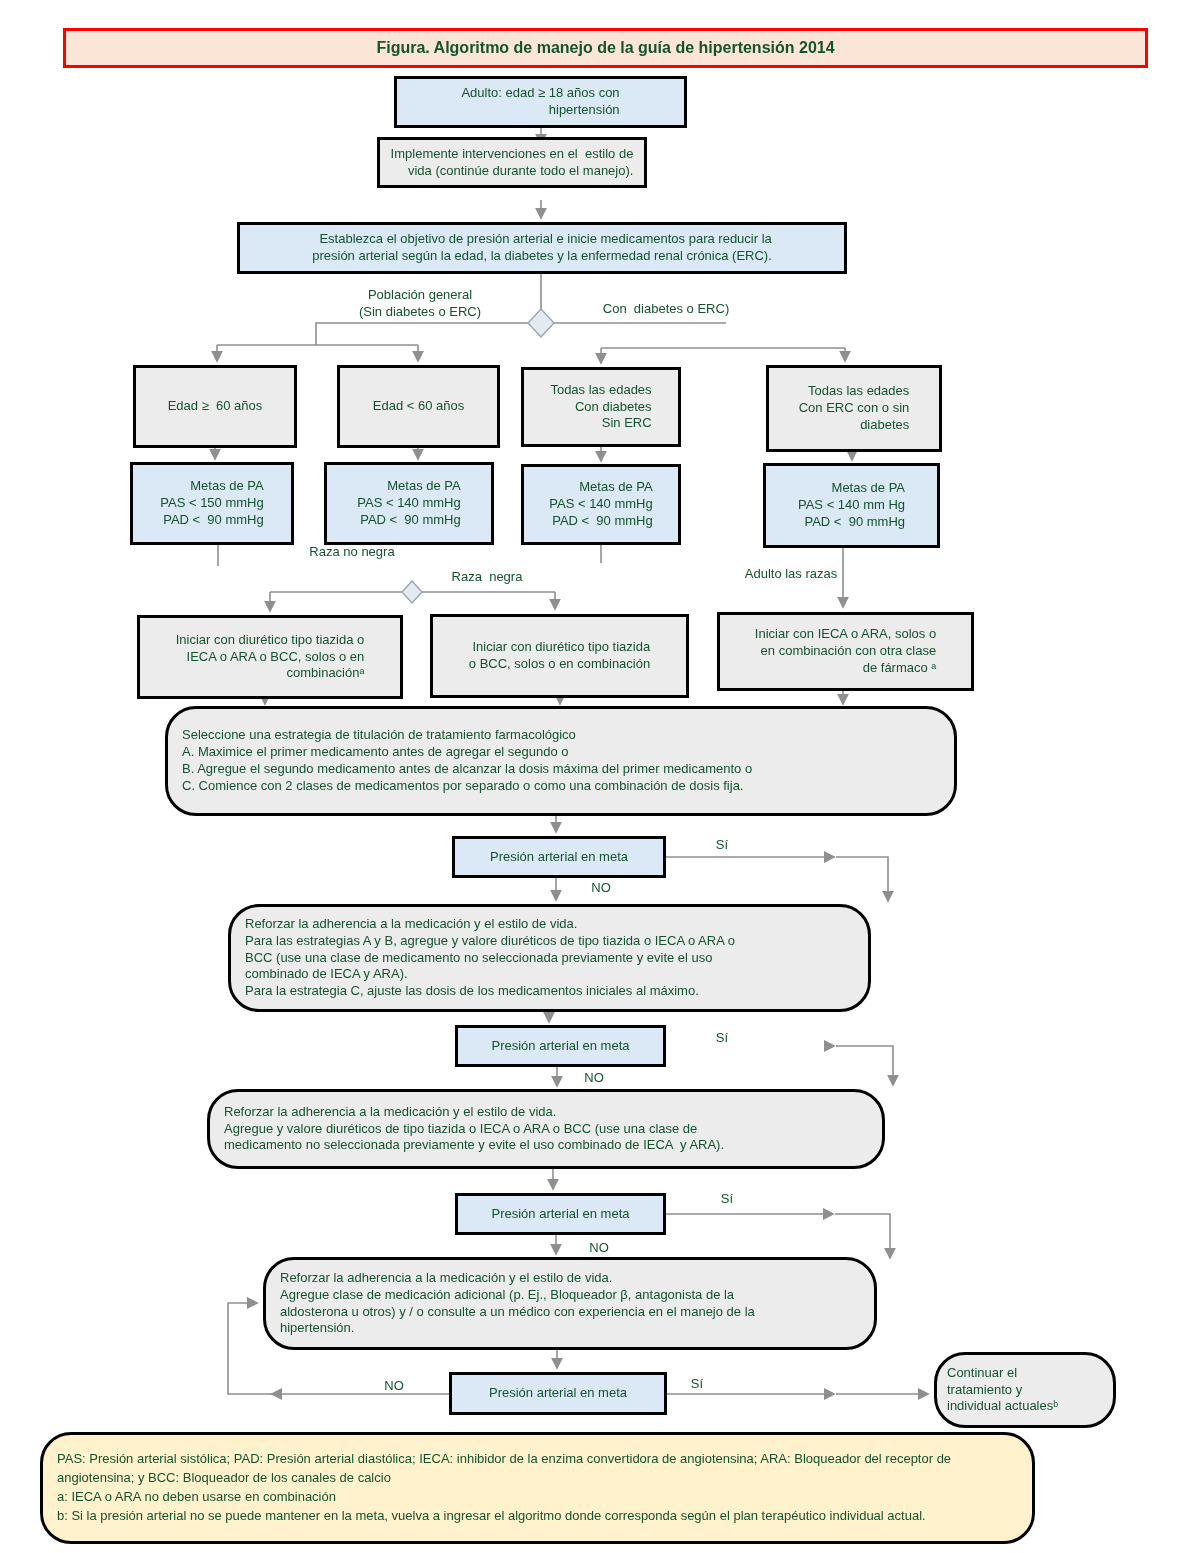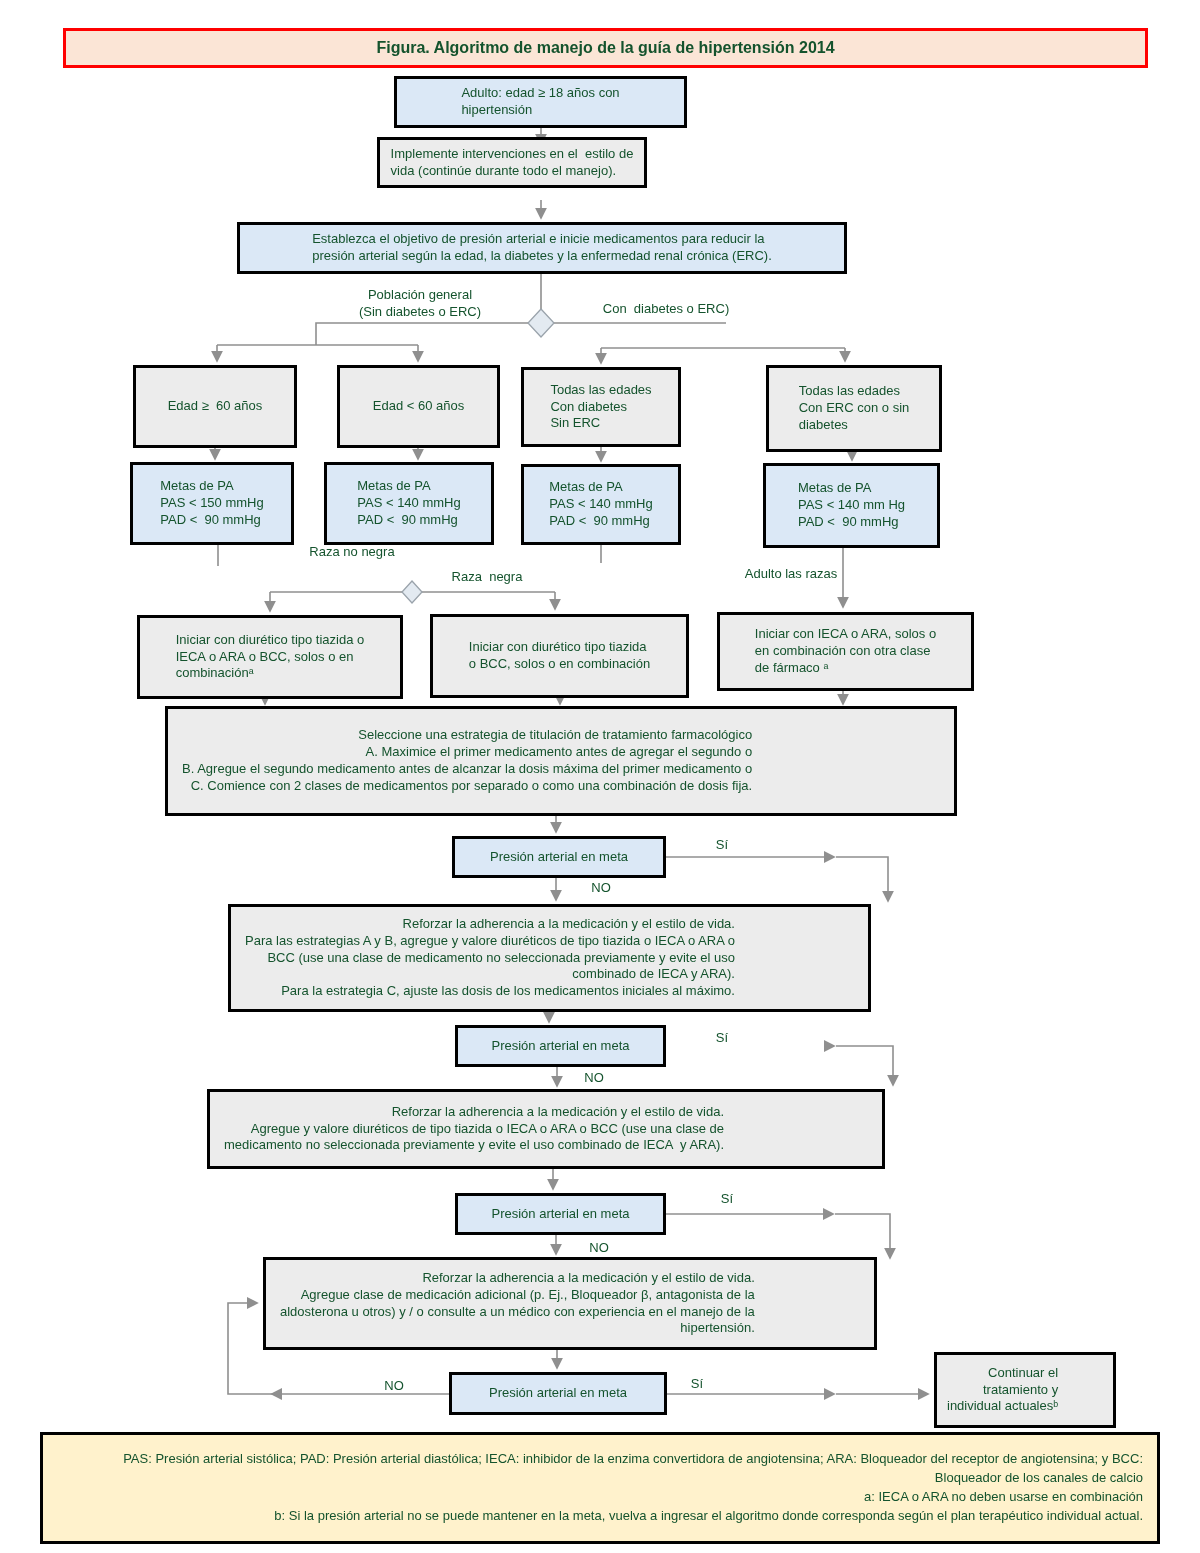--- a/index.html
+++ b/index.html
@@ -3,26 +3,26 @@
 <meta charset="utf-8">
 <style>
   html,body{margin:0;padding:0;background:#fff;}
   .stage{
     position:relative;width:1200px;height:1553px;background:#ffffff;
     font-family:"Liberation Sans",sans-serif;color:#14532d;overflow:hidden;
   }
   .box{
     position:absolute;box-sizing:border-box;border:3px solid #000;
     background:#ECECEC;display:flex;align-items:center;justify-content:center;
-    text-align:left;white-space:pre-wrap;font-size:13px;line-height:1.3;
+    text-align:right;white-space:pre-wrap;font-size:13px;line-height:1.3;
     padding:4px 8px;
   }
   .blue{background:#DBE8F6;}
   .yellow{background:#FFF2CC;}
-  .leftalign{justify-content:flex-start;text-align:right;}
+  .leftalign{justify-content:flex-start;text-align:left;border-radius:31px;}
   .title-box{
     position:absolute;box-sizing:border-box;border:3px solid #FF0000;background:#FBE5D6;
     display:flex;align-items:center;justify-content:center;
     font-size:16px;font-weight:bold;
   }
   .lbl{
     position:absolute;transform:translateX(-50%);font-size:13px;
     white-space:pre-wrap;text-align:center;line-height:1.3;
   }
   svg.wires{position:absolute;left:0;top:0;pointer-events:none;}
@@ -182,17 +182,17 @@
 hipertensión.</div>
 
   <div class="box blue" style="left:449px;top:1372px;width:218px;height:43px">Presión arterial en meta</div>
   <div class="lbl" style="left:697px;top:1376px">Sí</div>
   <div class="lbl" style="left:394px;top:1378px">NO</div>
 
   <div class="box leftalign" style="left:934px;top:1352px;width:182px;height:76px;padding:6px 10px">Continuar el
 tratamiento y
 individual actualesᵇ</div>
 
-  <div class="box yellow leftalign" style="left:40px;top:1432px;width:1120px;height:112px;padding:8px 14px;line-height:1.45">PAS: Presión arterial sistólica; PAD: Presión arterial diastólica; IECA: inhibidor de la enzima convertidora de angiotensina; ARA: Bloqueador del receptor de angiotensina; y BCC: Bloqueador de los canales de calcio
+  <div class="box yellow leftalign" style="left:40px;top:1432px;width:995px;height:112px;padding:8px 14px;line-height:1.45">PAS: Presión arterial sistólica; PAD: Presión arterial diastólica; IECA: inhibidor de la enzima convertidora de angiotensina; ARA: Bloqueador del receptor de angiotensina; y BCC: Bloqueador de los canales de calcio
 a: IECA o ARA no deben usarse en combinación
 b: Si la presión arterial no se puede mantener en la meta, vuelva a ingresar el algoritmo donde corresponda según el plan terapéutico individual actual.</div>
 
 </div>
 
 </body></html>

